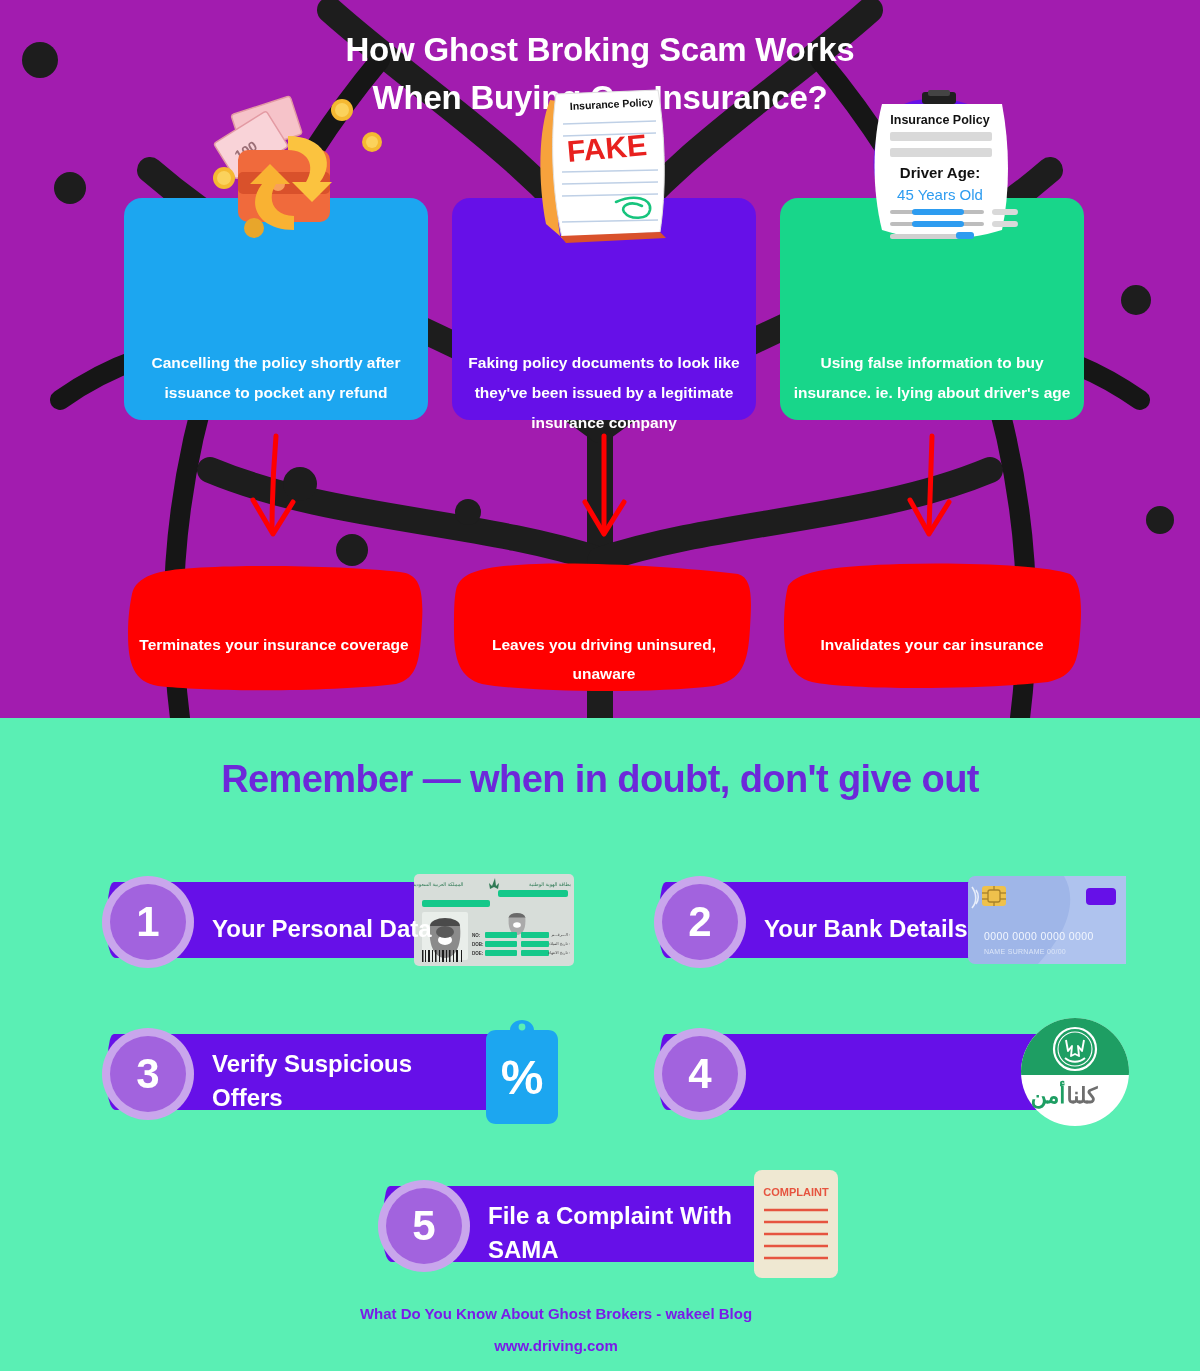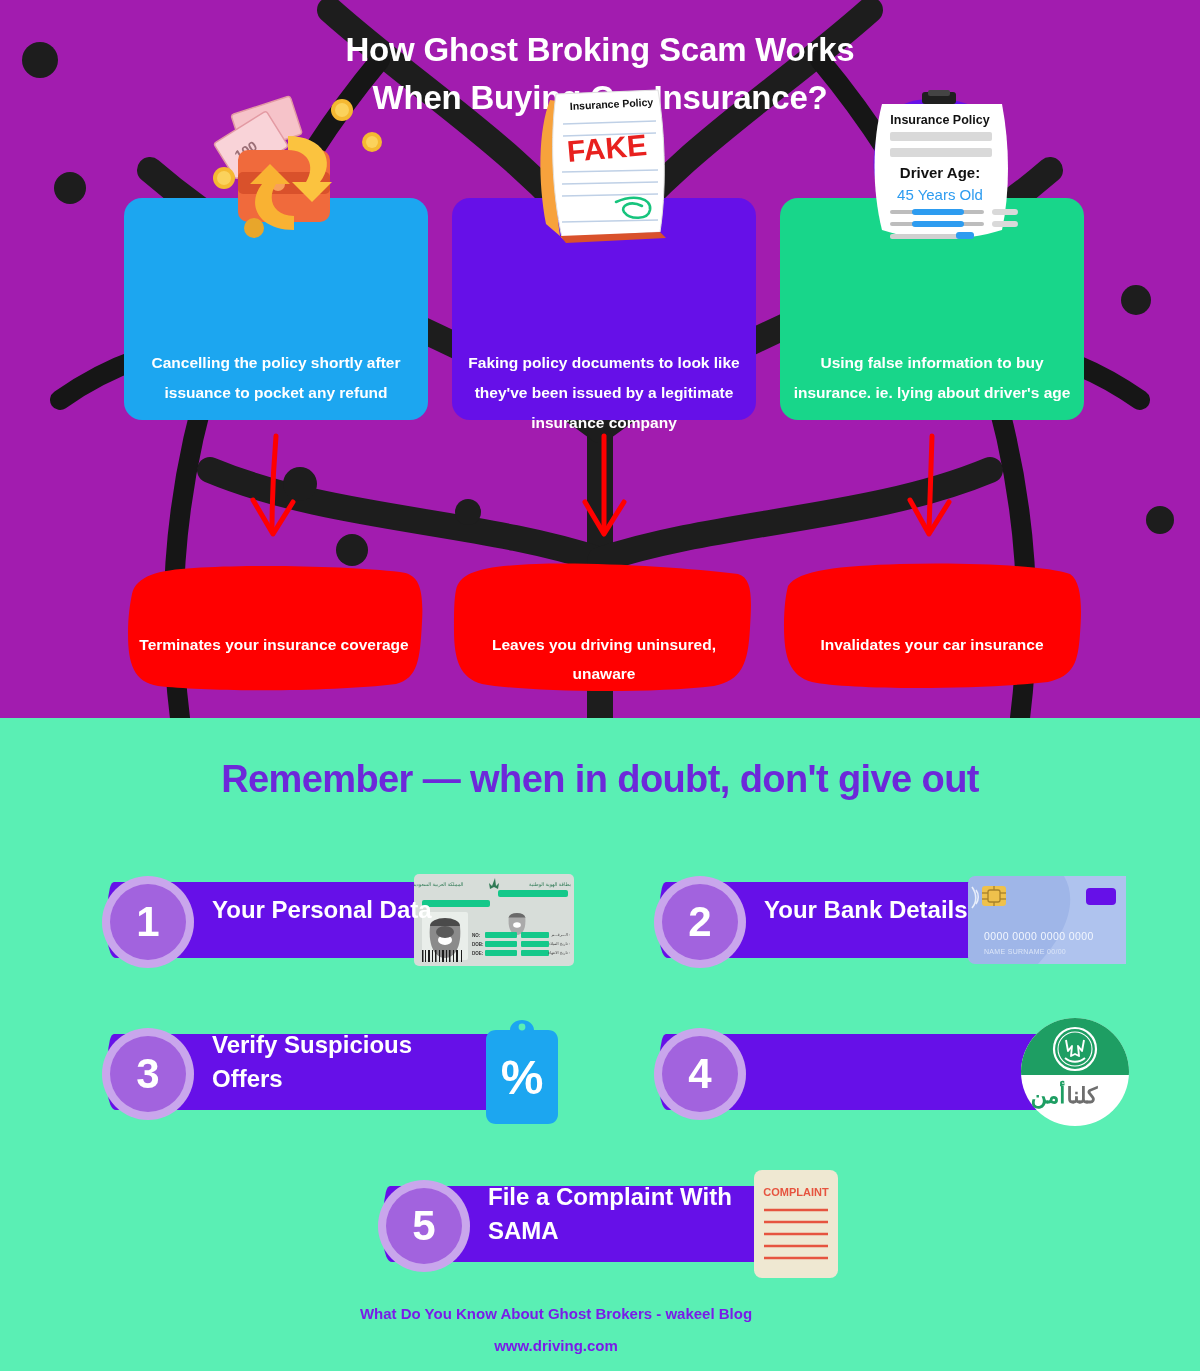--- a/index.html
+++ b/index.html
@@ -99,21 +99,21 @@
   .tip-circle-inner{
     position:absolute; left:8px; top:8px; width:76px; height:76px;
     border-radius:50%; background:#A263DE;
   }
   .tip-num{
     position:absolute; left:0; top:0; width:76px; height:76px;
     display:flex; align-items:center; justify-content:center;
     color:#ffffff; font-size:42px; font-weight:bold;
   }
   .tip-label{
-    position:absolute; left:162px; top:4px; width:270px; height:76px;
+    position:absolute; left:162px; top:23px; width:270px; height:76px;
     display:flex; align-items:center;
     color:#ffffff; font-size:24px; font-weight:600; line-height:34px;
   }
   .tip.t4 .tip-label{ width:300px; }
   .tip-art{ position:absolute; }
 
   
   .footer{
     position:absolute; left:0; top:580px; width:1112px;
     text-align:center; color:#7A1BE8;

